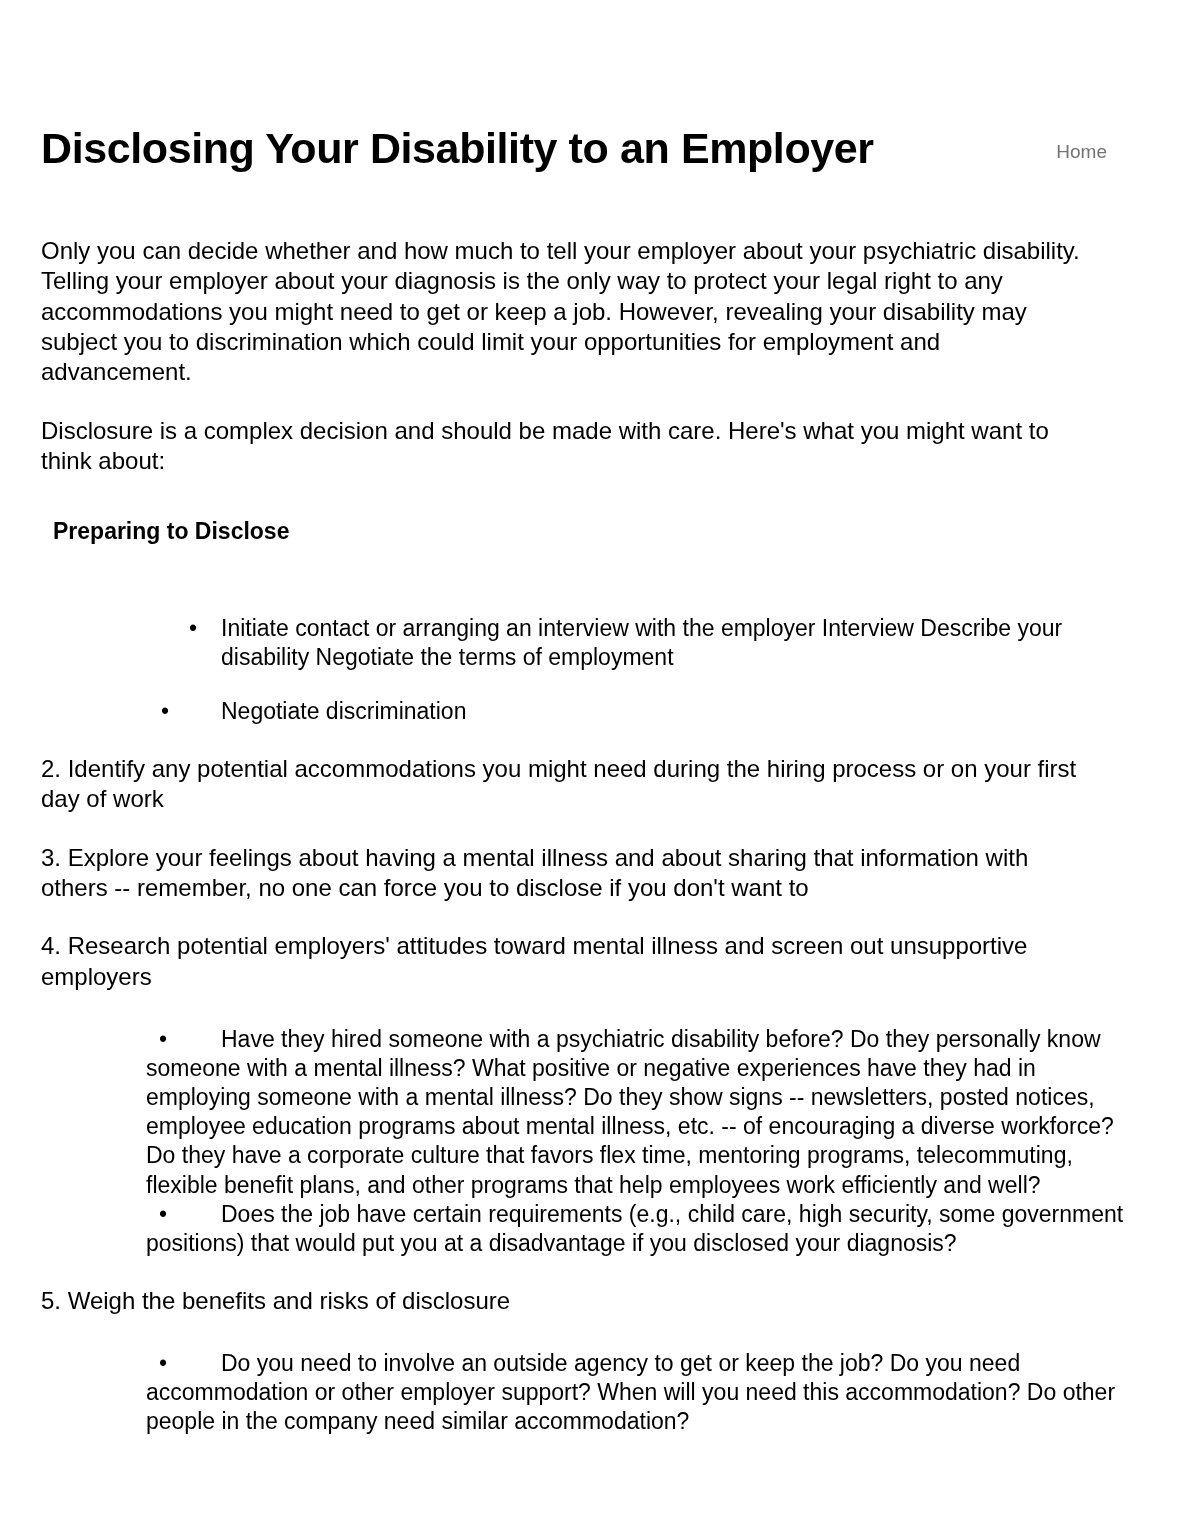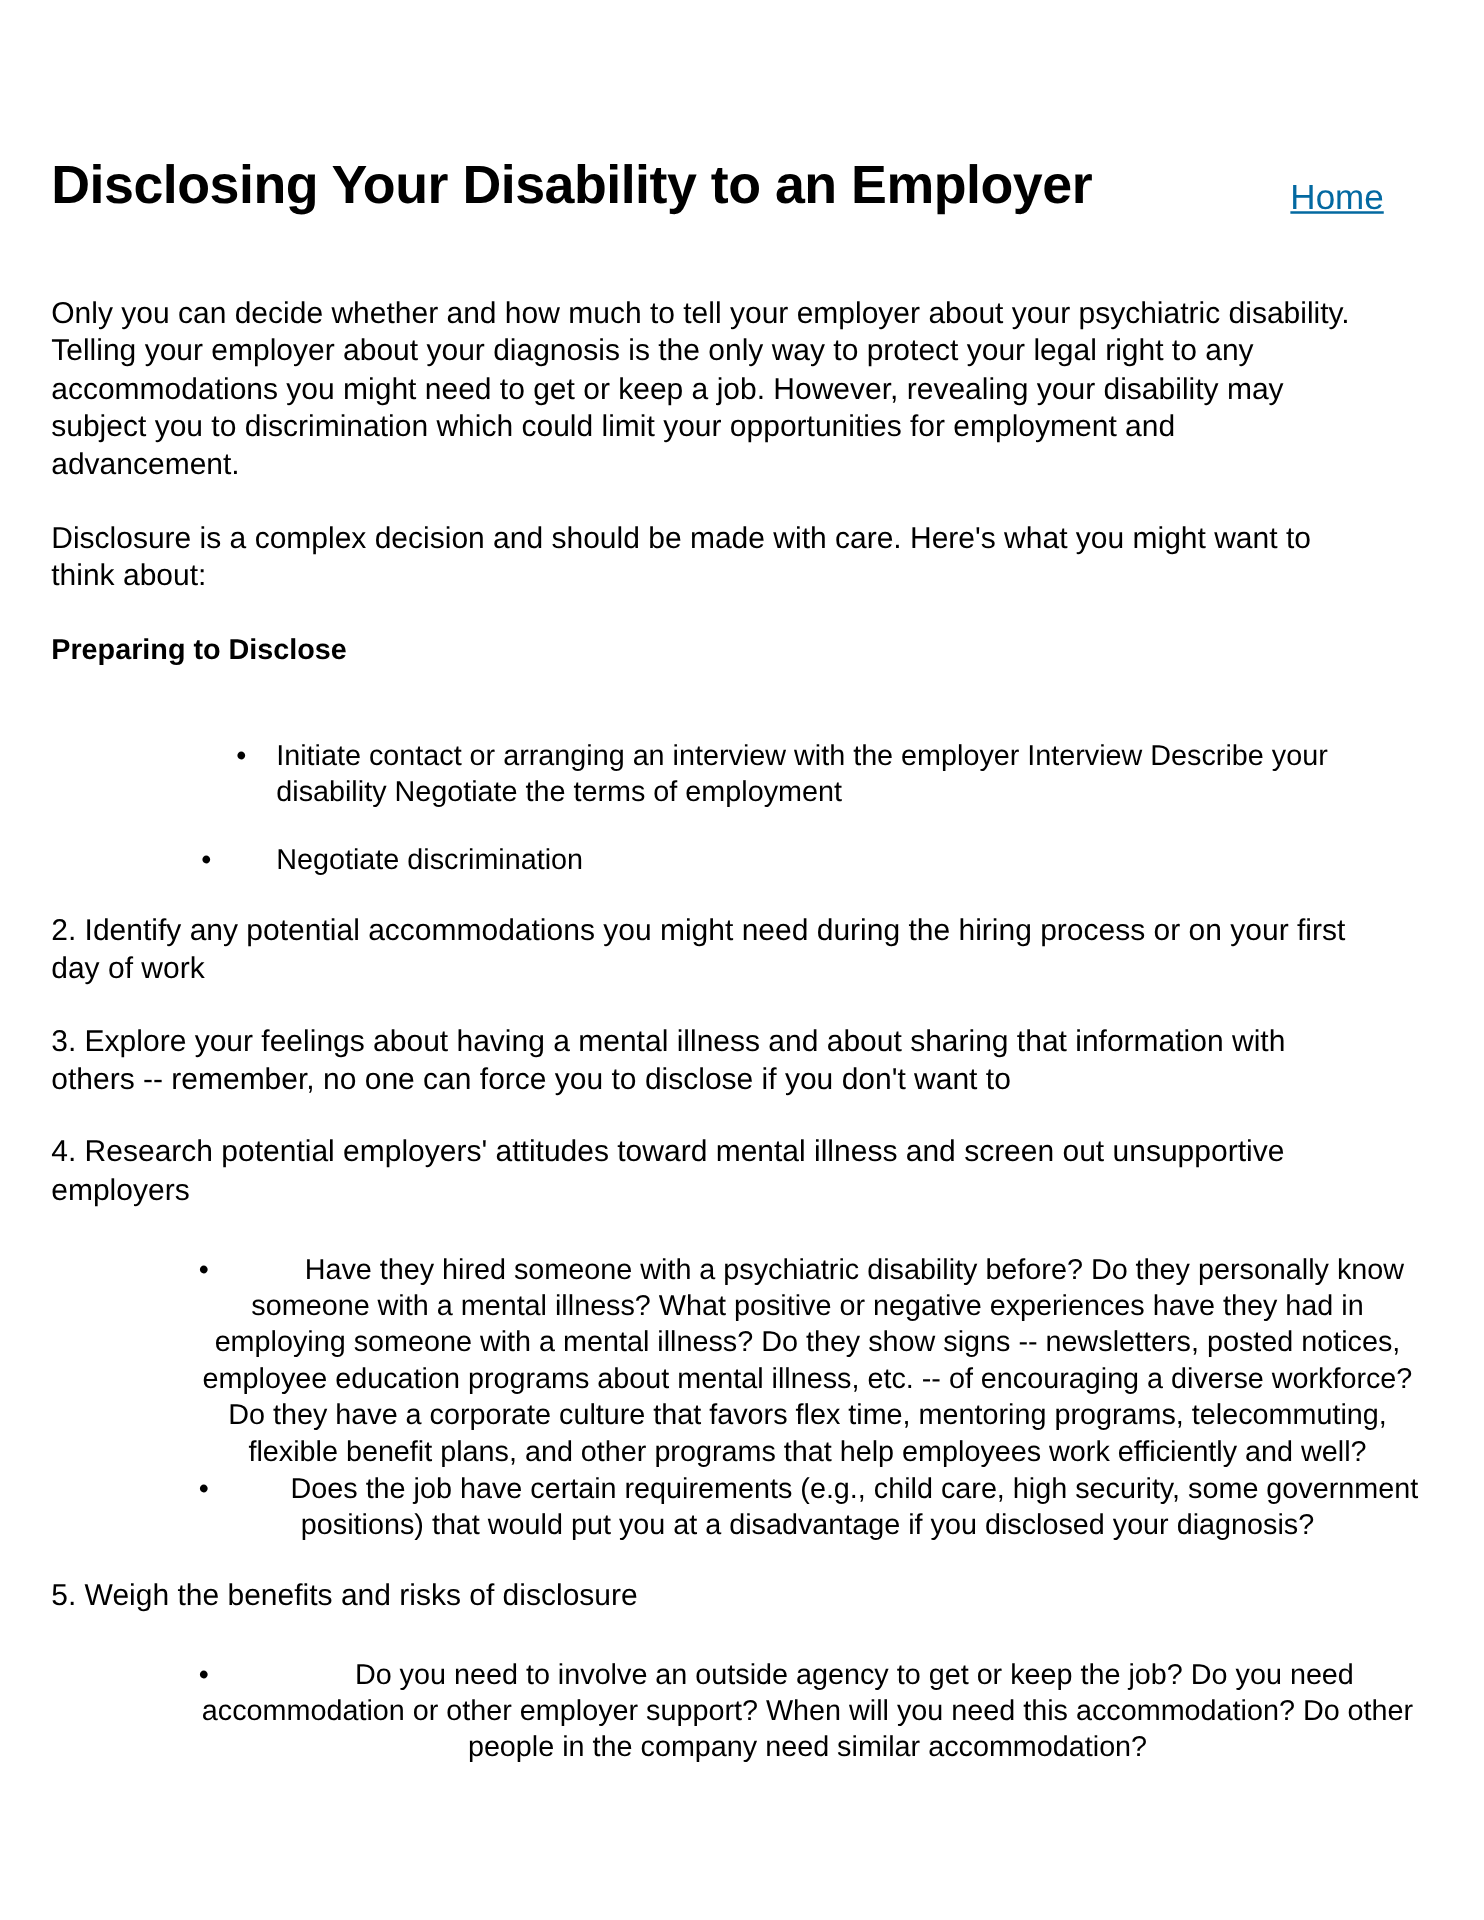--- a/index.html
+++ b/index.html
@@ -36,40 +36,39 @@
     line-height: 1.05;
     letter-spacing: -0.4px;
     margin: 0;
     padding: 0;
     white-space: nowrap;
   }
   .home-link {
     position: absolute;
     right: 39px;
     top: 140px;
-    font-size: 28px;
+    font-size: 19px;
     line-height: 1.26;
-    color: #0369a1;
-    text-decoration: underline;
+    color: #737373;
     cursor: pointer;
   }
 
   
   .para {
     font-size: 24px;
     line-height: 1.265;
     margin: 0;
     padding: 0;
     max-width: 1045px;
   }
   .section-heading {
     font-size: 23px;
     line-height: 1.265;
     font-weight: bold;
-    margin: 0;
+    margin: 12px;
     padding: 0;
   }
 
   .gap-lg { height: 38px; }
   .gap-md { height: 33px; }
   .gap-sm { height: 28px; }
 
   
   .bullet-list {
     list-style: none;
@@ -99,21 +98,21 @@
   
   .bi-b { padding-left: 180px; }
   .bi-b .bullet-dot { left: 120px; }
 
   
   .bi-c {
     padding-left: 105px;
     max-width: 1045px;
   }
   .bi-c .bullet-dot { left: 118px; }
-  .bi-c .bullet-text { text-indent: 75px; text-align: center; }
+  .bi-c .bullet-text { text-indent: 75px; }
 </style>
 </head>
 <body>
 
 <div class="page">
 
   <div class="header-row">
     <h1 class="doc-title">Disclosing Your Disability to an Employer</h1>
     <a class="home-link">Home</a>
   </div>

